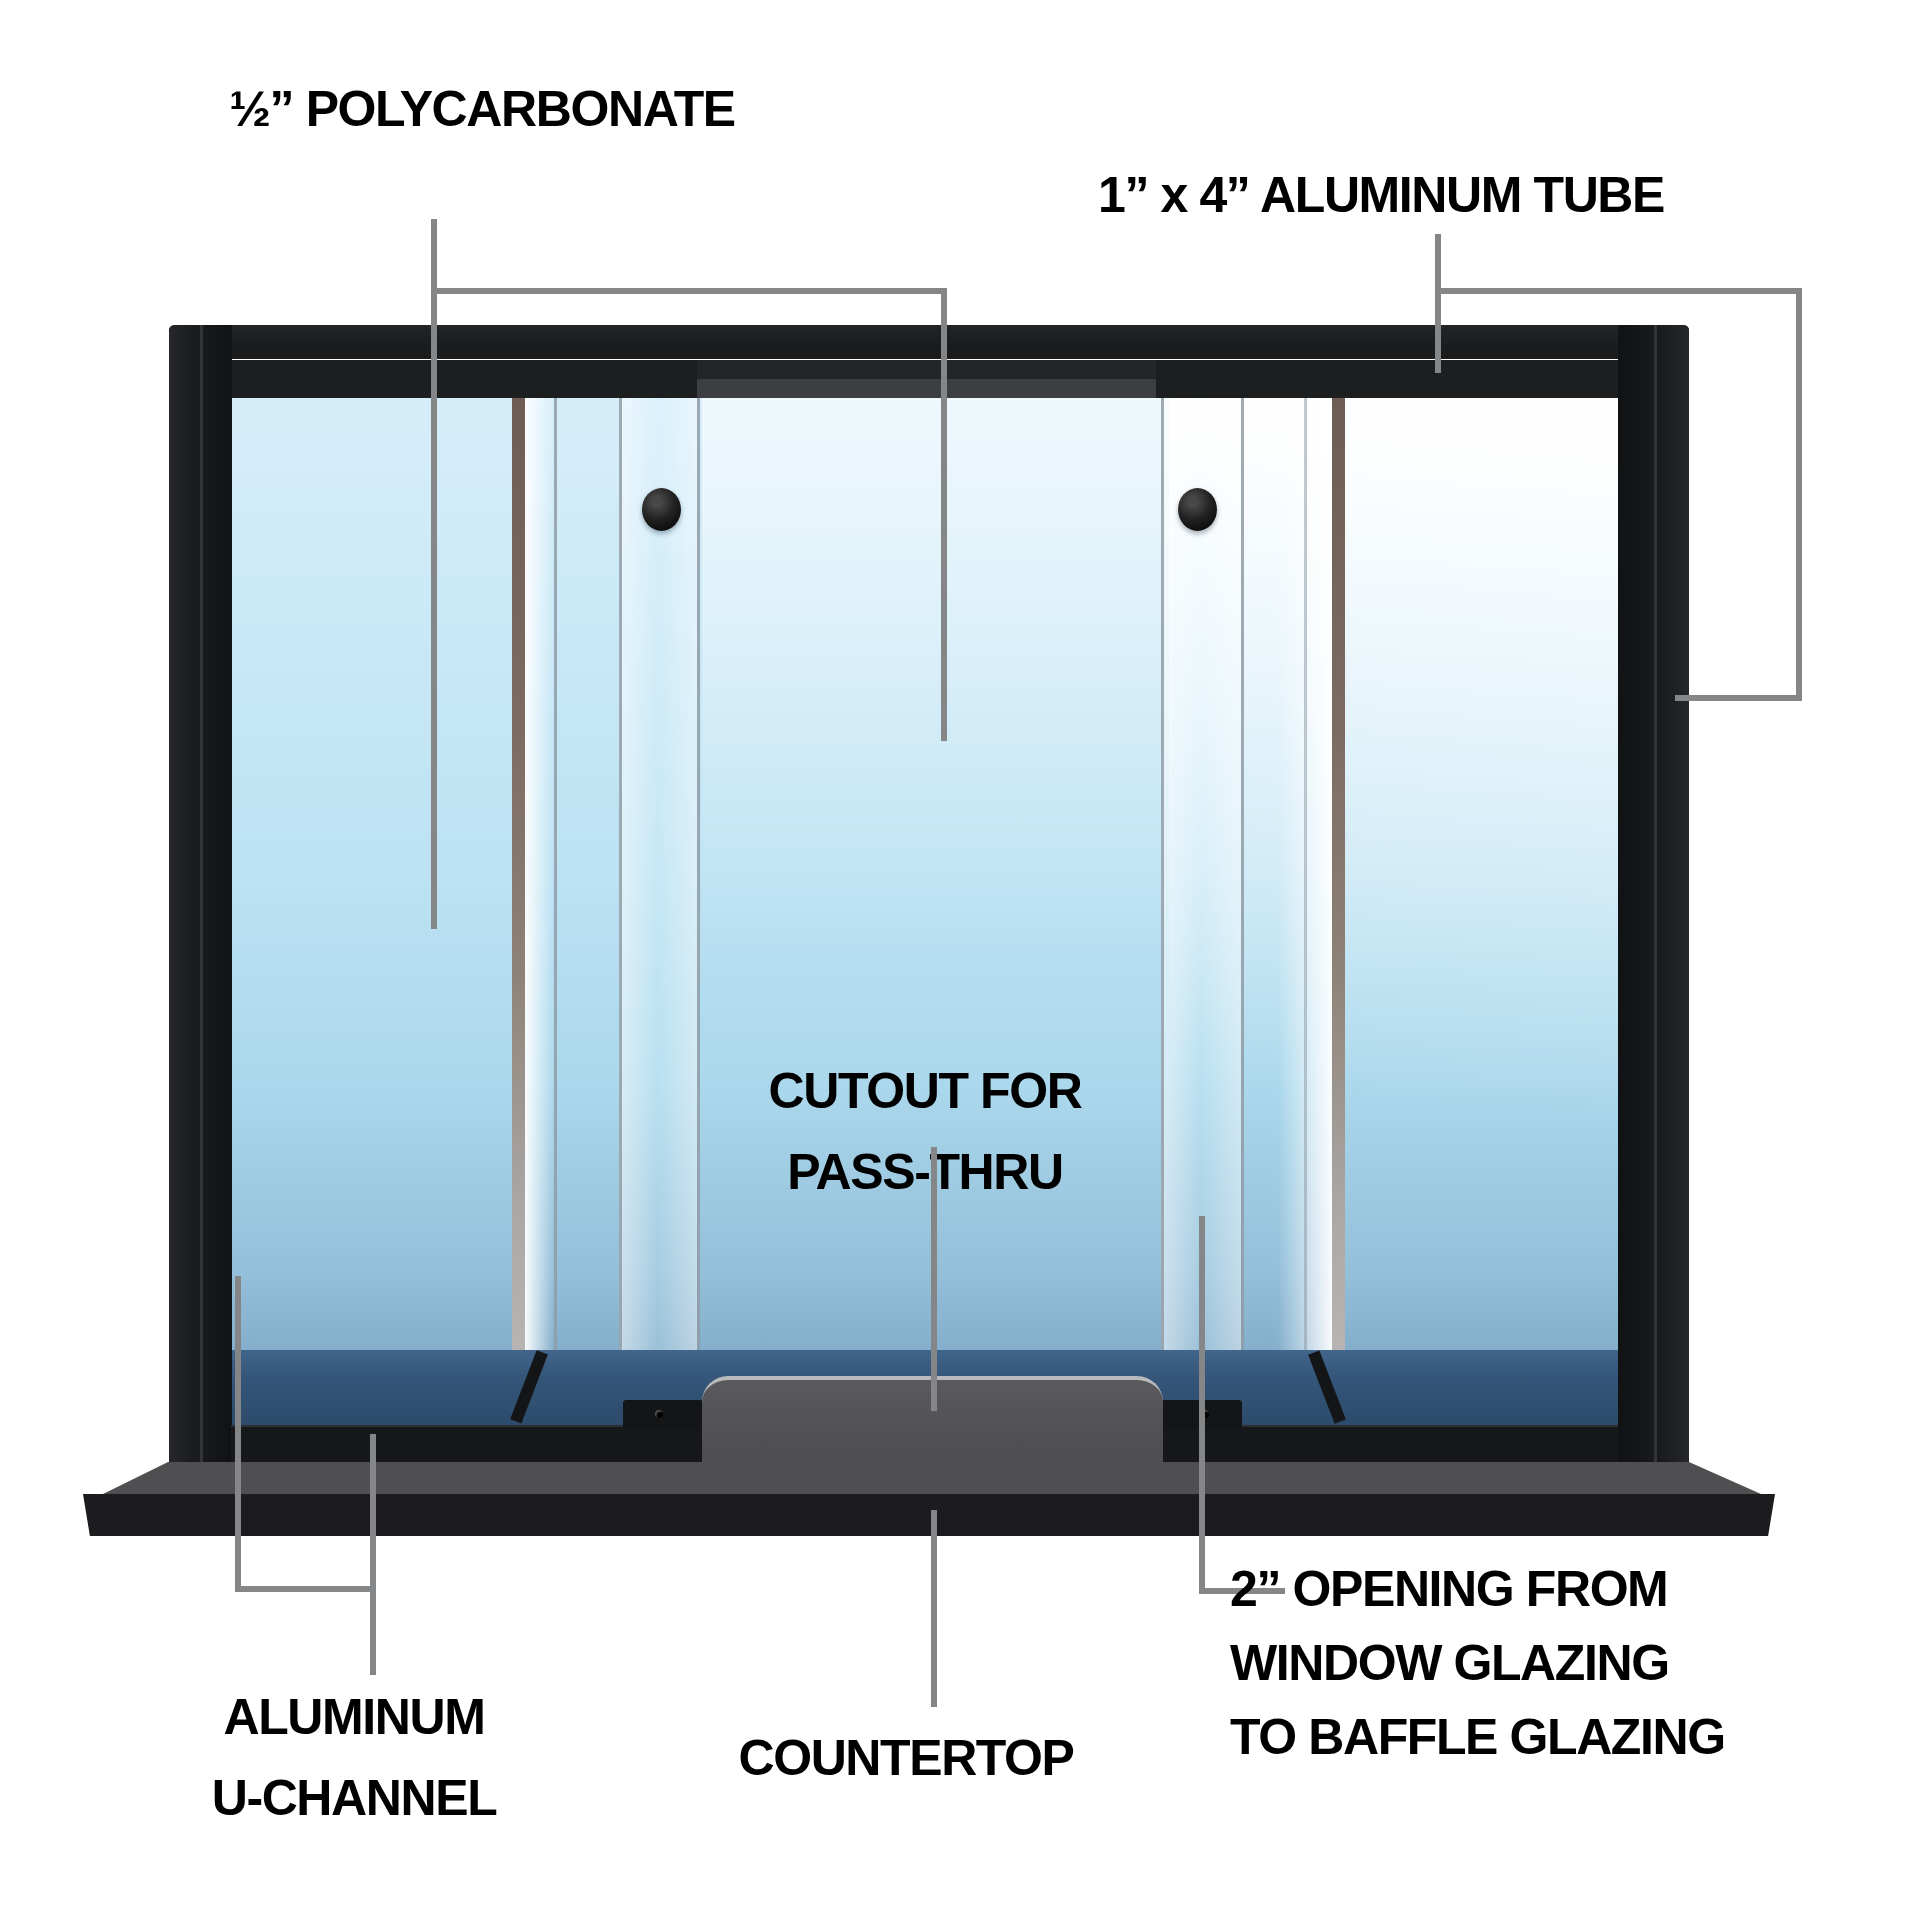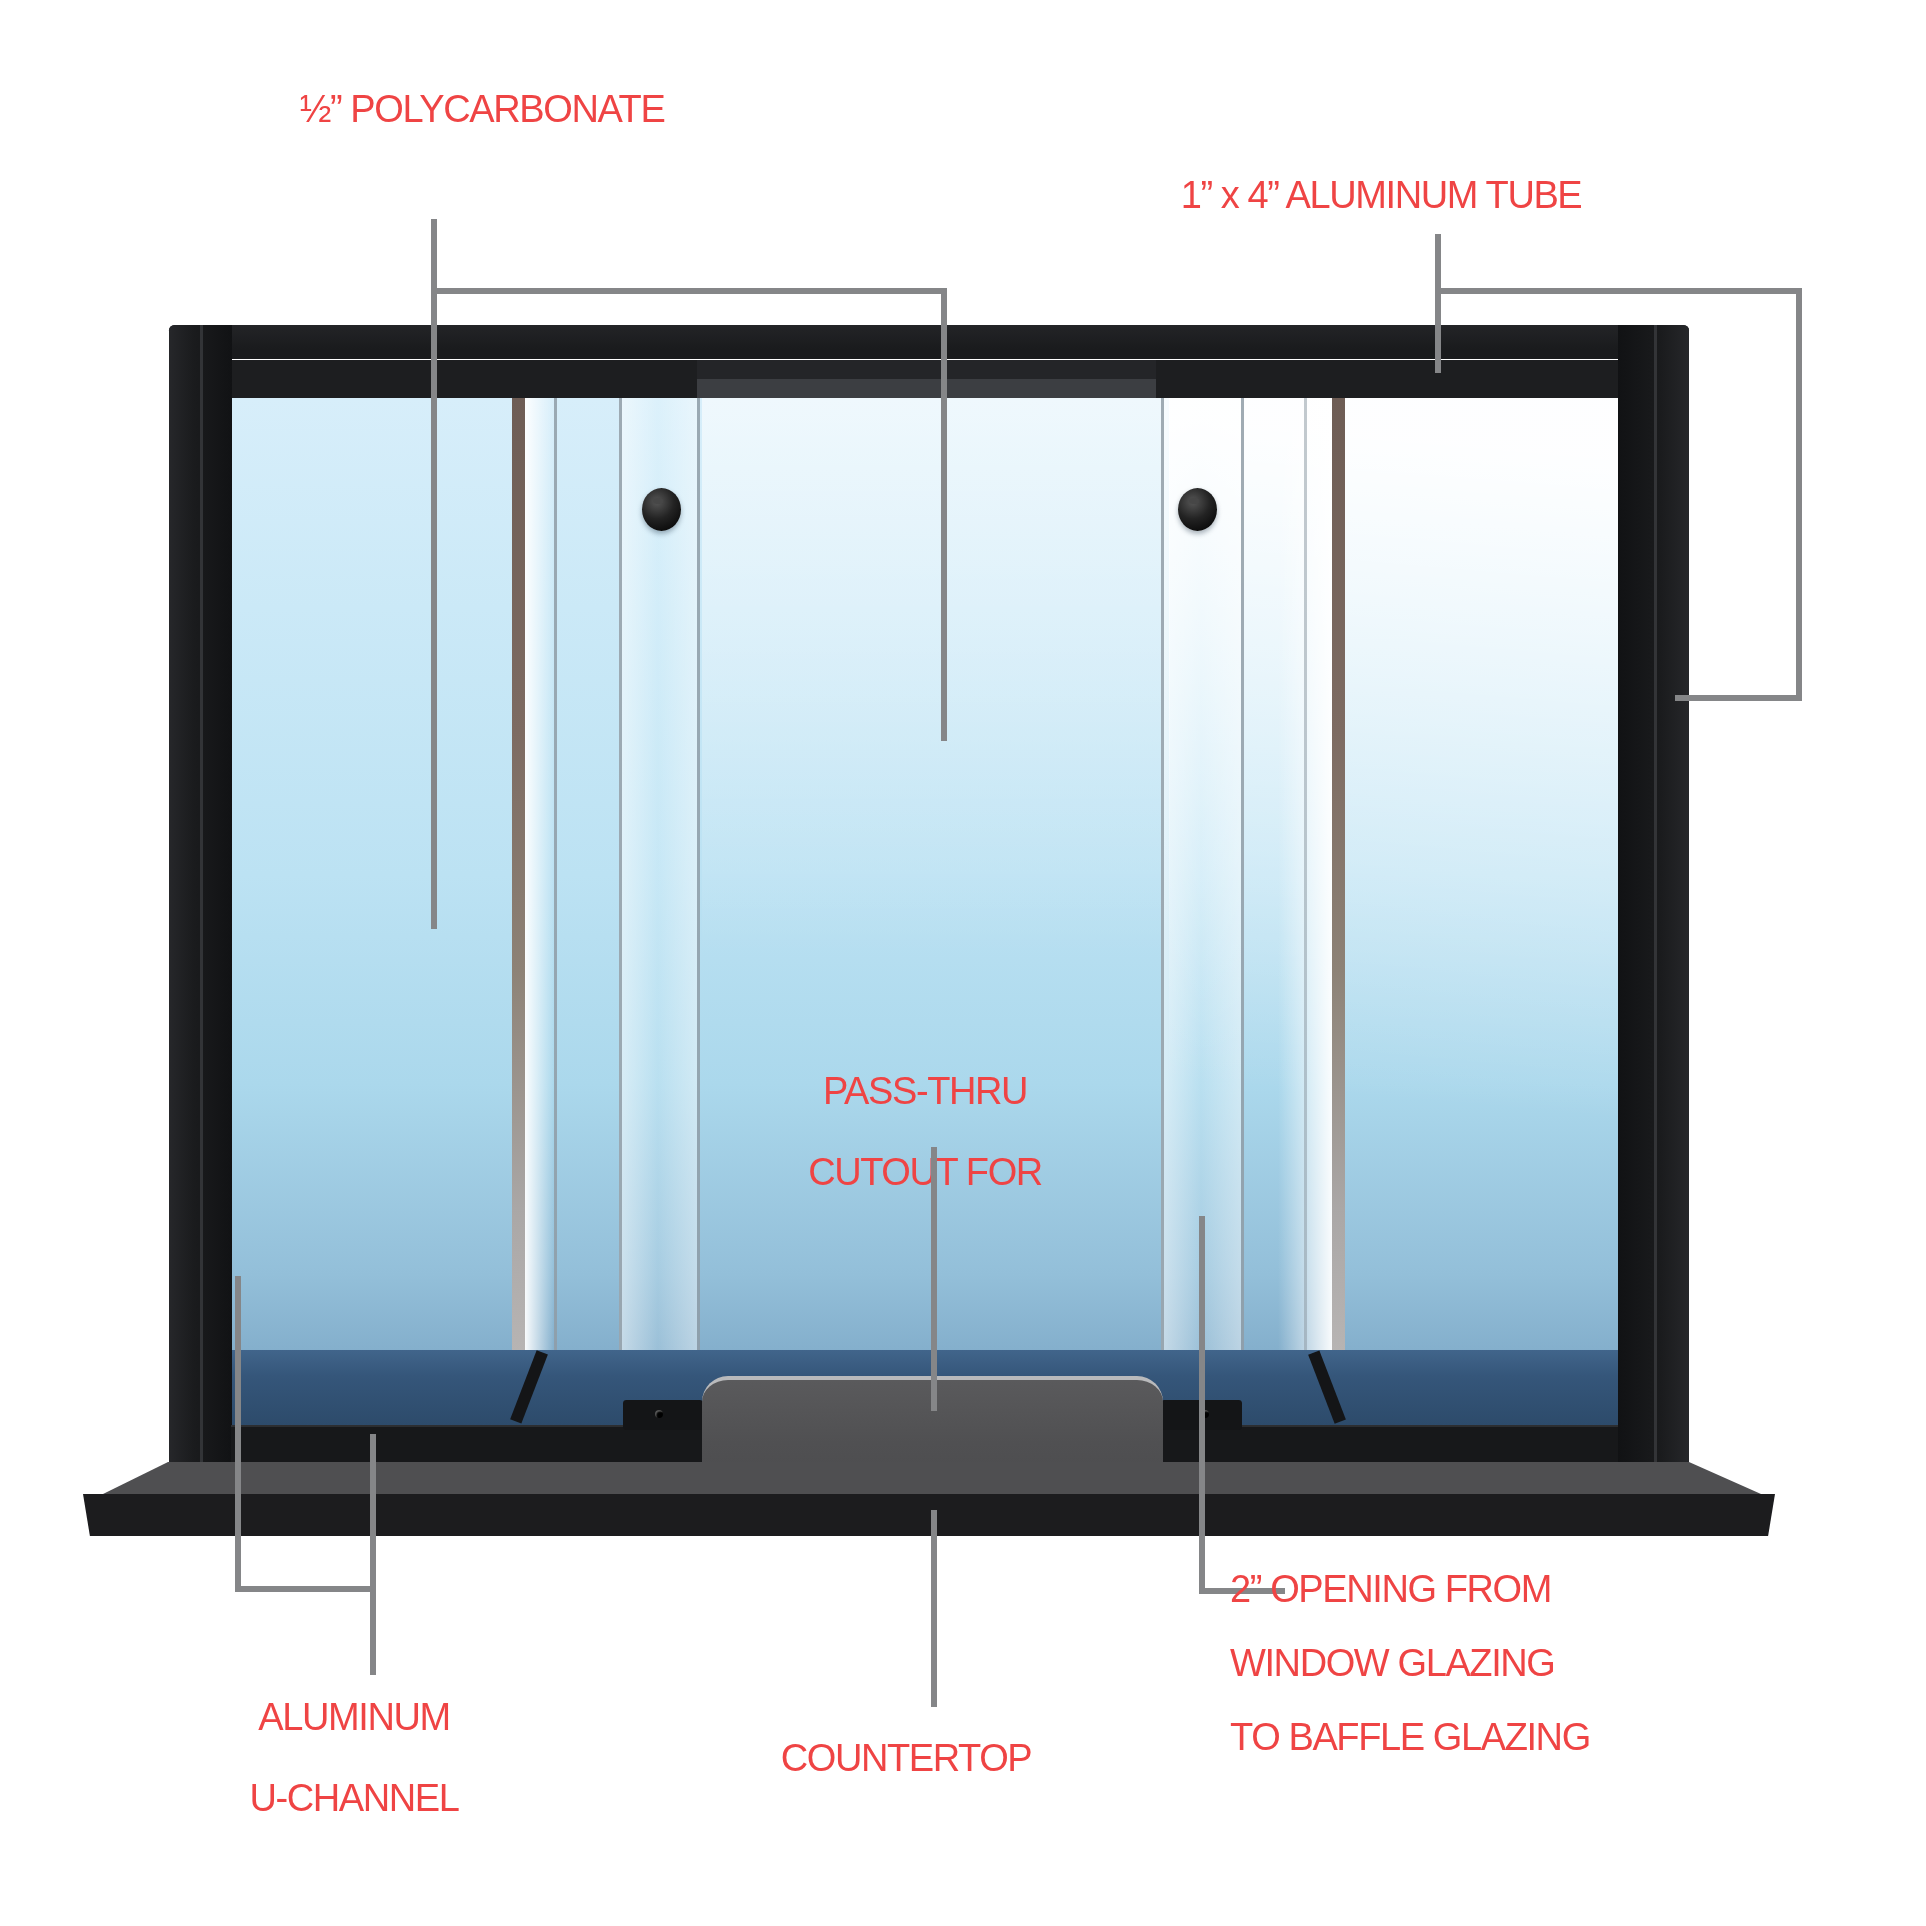--- a/index.html
+++ b/index.html
@@ -1,20 +1,20 @@
 <!DOCTYPE html>
 <html style="font-size:11px"><head>
 <meta charset="utf-8">
 <style>
   html,body{margin:0;padding:0;background:#ffffff;}
   body{width:1926px;height:1926px;position:relative;overflow:hidden;
        font-family:"Liberation Sans","DejaVu Sans",sans-serif;}
   .stage{position:absolute;left:0;top:0;width:1926px;height:1926px;}
   
-  .lbl{position:absolute;font-weight:400;color:#ef4444;font-size:38px;
+  .lbl{position:absolute;font-weight:700;color:#000000;font-size:50px;
        letter-spacing:-1.4px;line-height:81px;white-space:nowrap;z-index:9;}
   .lbl.center{transform:translateX(-50%);text-align:center;}
   
   .ld{position:absolute;background:#858688;z-index:8;}
   .ld.v{width:5.5px;} .ld.h{height:5.5px;}
   
   .frame-bar{position:absolute;background:linear-gradient(180deg,#232427 0%,#1a1b1d 70%);z-index:3;}
   .jamb{position:absolute;background:linear-gradient(90deg,#26272a 0%,#1a1b1d 40%,#111214 100%);z-index:3;}
   .jamb.right{background:linear-gradient(270deg,#26272a 0%,#1a1b1d 40%,#111214 100%);}
   .jamb .lip{position:absolute;top:0;width:3.4px;height:100%;background:#3a3b3e;opacity:.8;}
@@ -59,22 +59,22 @@
 
   <div class="lbl center" style="left:482px;top:69px;">
     <div>½” POLYCARBONATE</div>
   </div>
 
   <div class="lbl center" style="left:1381px;top:155px;">
     <div>1” x 4” ALUMINUM TUBE</div>
   </div>
 
   <div class="lbl center" style="left:925px;top:1051px;z-index:2;">
+    <div>CUTOUT FOR</div>
     <div>PASS-THRU</div>
-    <div>CUTOUT FOR</div>
   </div>
 
   <div class="lbl center" style="left:354px;top:1677px;text-align:center;">
     <div>ALUMINUM</div>
     <div>U-CHANNEL</div>
   </div>
 
   <div class="lbl center" style="left:894px;top:1718px;margin-left:12px;">
     <div>COUNTERTOP</div>
   </div>

